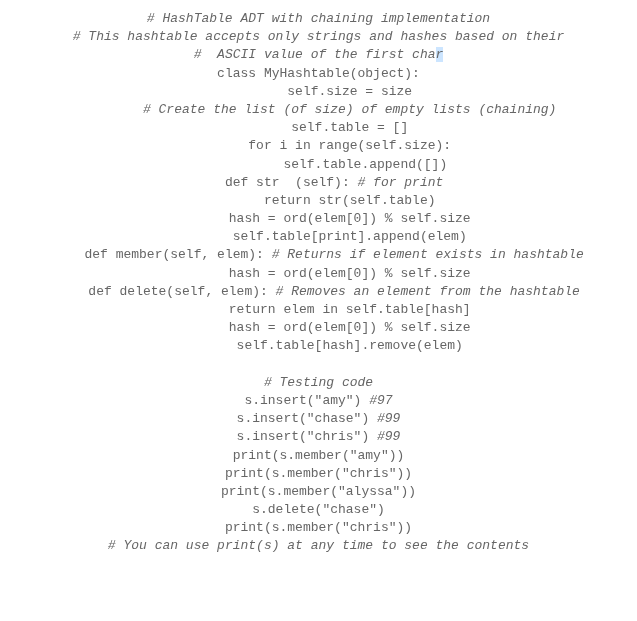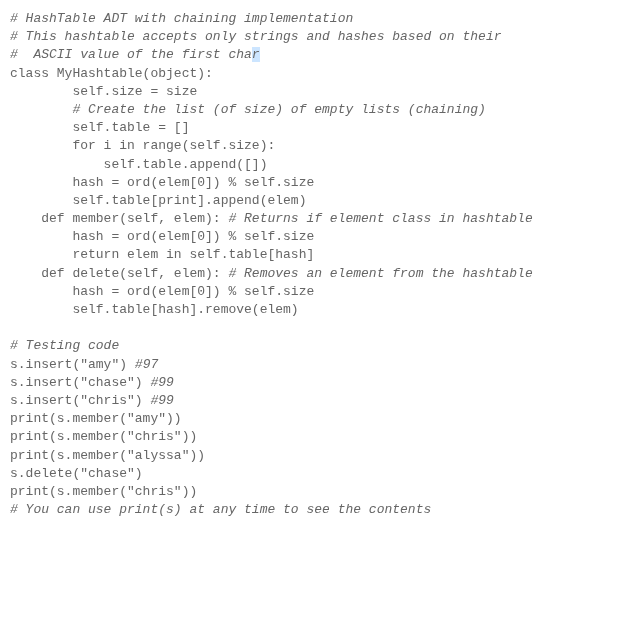--- a/index.html
+++ b/index.html
@@ -9,20 +9,21 @@
       font-size: 13px;
       line-height: 1.4;
       background: #ffffff;
       color: #666666;
       width: 637px;
       box-sizing: border-box;
     }
     .code-line {
       white-space: pre;
       color: #666666;
+      text-align: center;
     }
     .comment {
       font-style: italic;
       color: #666666;
     }
     .highlight {
       background: #cce5ff;
     }
   </style>
 </head>
@@ -31,26 +32,28 @@
 <div id="code-container">
     <div class="code-line"><span class="comment"># HashTable ADT with chaining implementation</span></div>
     <div class="code-line"><span class="comment"># This hashtable accepts only strings and hashes based on their</span></div>
     <div class="code-line"><span class="comment">#  ASCII value of the first cha</span><span class="comment highlight">r</span></div>
     <div class="code-line"><span>class MyHashtable(object):</span></div>
     <div class="code-line"><span>        self.size = size</span></div>
     <div class="code-line"><span class="comment">        # Create the list (of size) of empty lists (chaining)</span></div>
     <div class="code-line"><span>        self.table = []</span></div>
     <div class="code-line"><span>        for i in range(self.size):</span></div>
     <div class="code-line"><span>            self.table.append([])</span></div>
+    <div class="code-line"><span>    def str  (self): </span><span class="comment"># for print</span></div>
+    <div class="code-line"><span>        return str(self.table)</span></div>
     <div class="code-line"><span>        hash = ord(elem[0]) % self.size</span></div>
     <div class="code-line"><span>        self.table[print].append(elem)</span></div>
-    <div class="code-line"><span>    def member(self, elem): </span><span class="comment"># Returns if element class in hashtable</span></div>
+    <div class="code-line"><span>    def member(self, elem): </span><span class="comment"># Returns if element exists in hashtable</span></div>
     <div class="code-line"><span>        hash = ord(elem[0]) % self.size</span></div>
+    <div class="code-line"><span>    def delete(self, elem): </span><span class="comment"># Removes an element from the hashtable</span></div>
     <div class="code-line"><span>        return elem in self.table[hash]</span></div>
-    <div class="code-line"><span>    def delete(self, elem): </span><span class="comment"># Removes an element from the hashtable</span></div>
     <div class="code-line"><span>        hash = ord(elem[0]) % self.size</span></div>
     <div class="code-line"><span>        self.table[hash].remove(elem)</span></div>
     <div class="code-line"><span>&nbsp;</span></div>
     <div class="code-line"><span class="comment"># Testing code</span></div>
     <div class="code-line"><span>s.insert("amy") </span><span class="comment">#97</span></div>
     <div class="code-line"><span>s.insert("chase") </span><span class="comment">#99</span></div>
     <div class="code-line"><span>s.insert("chris") </span><span class="comment">#99</span></div>
     <div class="code-line"><span>print(s.member("amy"))</span></div>
     <div class="code-line"><span>print(s.member("chris"))</span></div>
     <div class="code-line"><span>print(s.member("alyssa"))</span></div>

